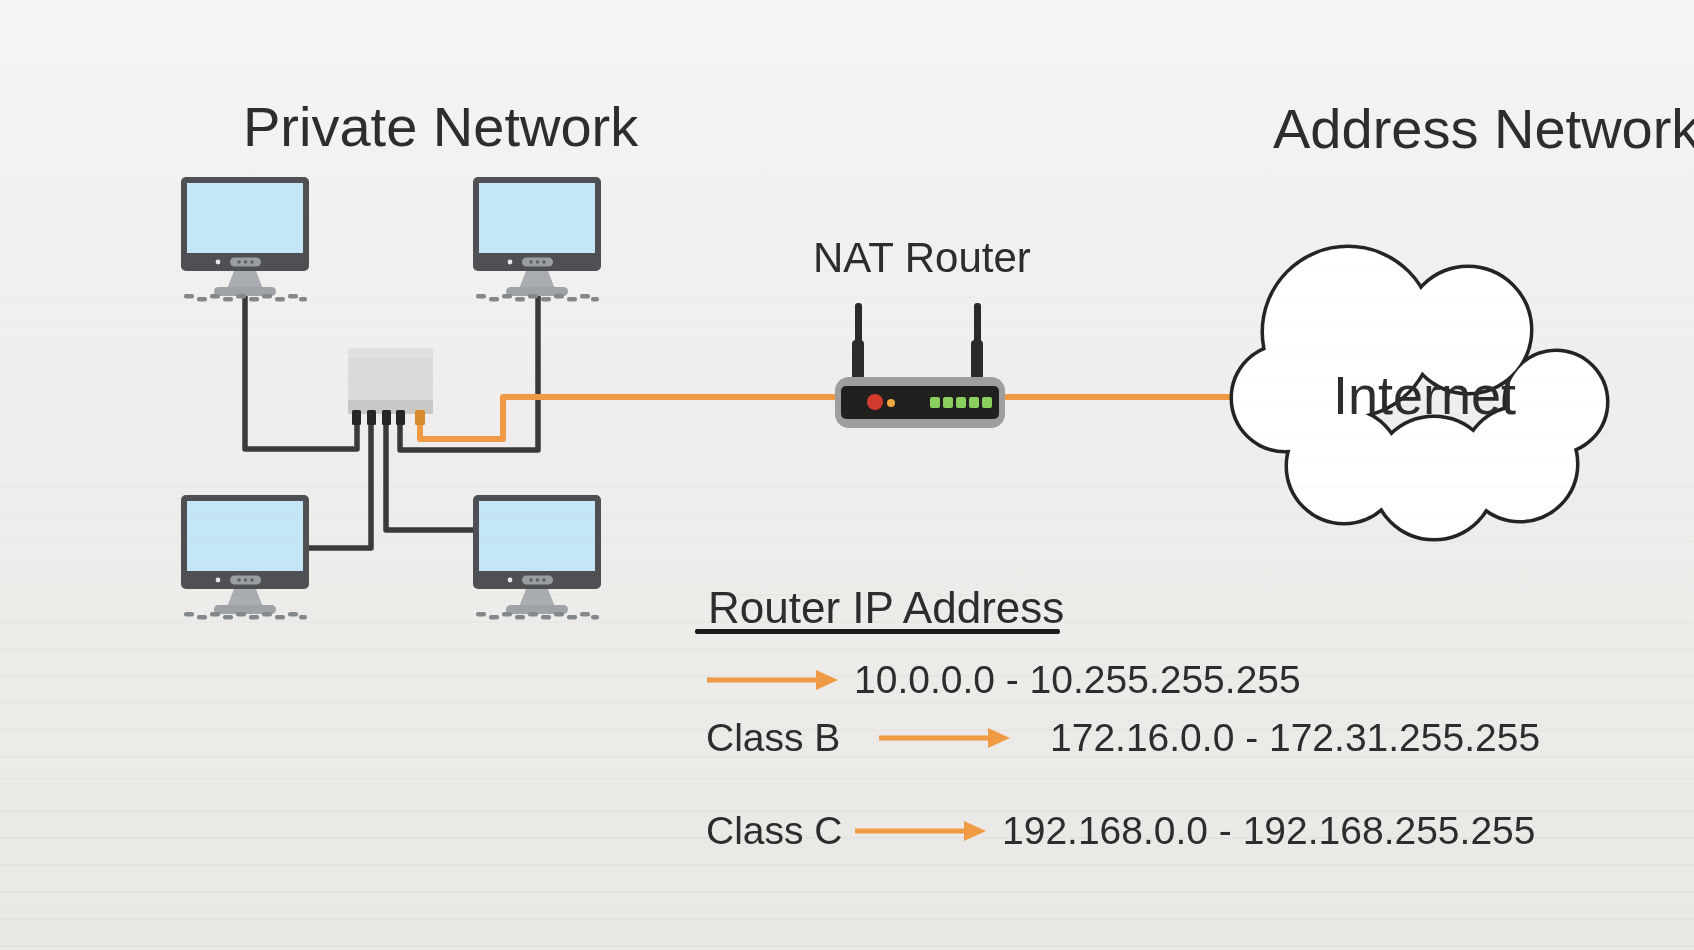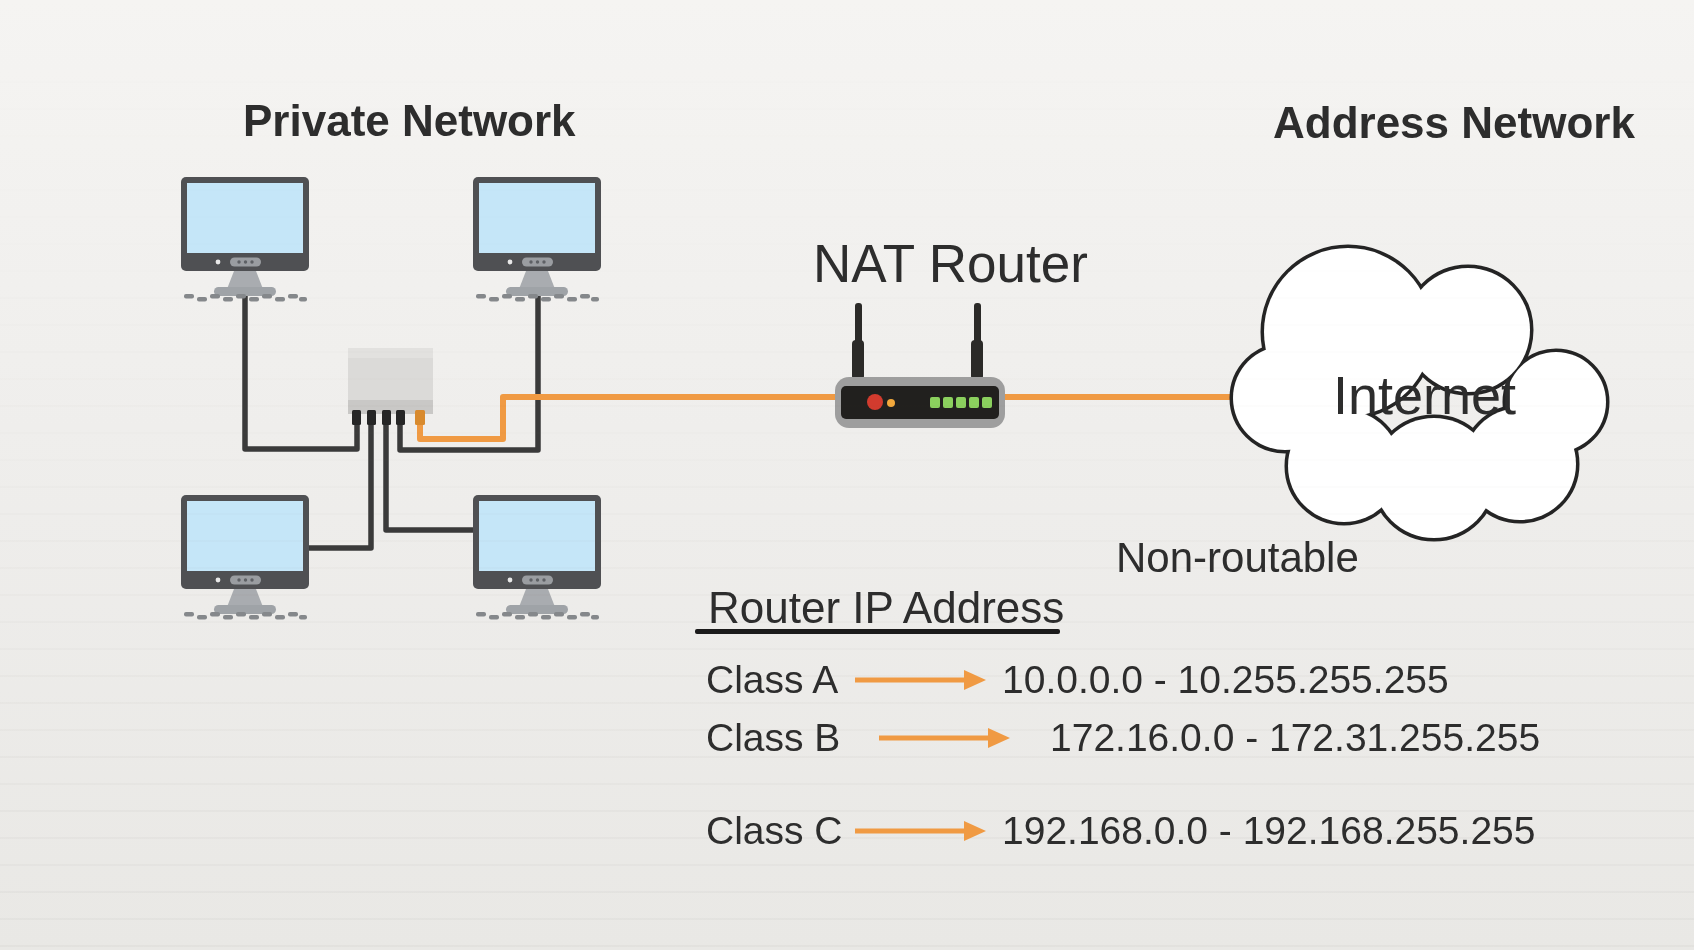--- a/index.html
+++ b/index.html
@@ -14,22 +14,22 @@
   .texture{
     position:absolute;inset:0;
     background:repeating-linear-gradient(180deg,
       rgba(110,105,95,0.05) 0px, rgba(110,105,95,0.05) 2px,
       transparent 2px, transparent 27px);
     -webkit-mask-image:linear-gradient(180deg,transparent 0%,rgba(0,0,0,.25) 40%,rgba(0,0,0,.9) 100%);
             mask-image:linear-gradient(180deg,transparent 0%,rgba(0,0,0,.25) 40%,rgba(0,0,0,.9) 100%);
     pointer-events:none;
   }
   .label{position:absolute;line-height:1;white-space:nowrap;}
-  .title{font-size:44px;font-weight:bold;}
-  .nat-label{font-size:53px;}
+  .title{font-size:56px;}
+  .nat-label{font-size:42px;}
   .internet-label{font-size:54px;text-align:right;}
   .nonroutable-label{font-size:42px;}
   .table-heading{font-size:44px;}
   .underline-bar{position:absolute;left:695px;top:629px;width:365px;height:5px;background:#1b1b1b;border-radius:2px;}
   .ip-row{position:absolute;left:706px;height:48px;display:flex;align-items:center;font-size:39px;}
   .ip-row .cls{display:inline-block;width:148px;}
   .ip-row .rng{margin-left:12px;}
   .arrow-svg{display:block;}
   svg{display:block;}
 </style>
@@ -140,28 +140,26 @@
   <div class="texture"></div>
 
   <div class="label title" style="left:243px;top:99px;">Private Network</div>
 
   <div class="label title" style="left:1273px;top:101px;">Address Network</div>
 
   <div class="label nat-label" style="left:813px;top:237px;">NAT Router</div>
 
   <div class="label internet-label" style="left:1333px;top:368px;">Internet</div>
 
-  <div class="label nonroutable-label" style="left:1116px;top:537px;">Non-routable</div>
 
   <div class="label table-heading" style="left:708px;top:586px;">Router IP Address</div>
 
   <div class="underline-bar"></div>
 
   <div class="ip-row" style="top:656px;">
-    <span class="cls">Class A</span>
     <svg class="arrow-svg" width="136" height="26" viewBox="0 0 136 26">
       <line x1="1" y1="13" x2="114" y2="13" stroke="#F09A43" stroke-width="5"></line>
       <polygon points="110,3 132,13 110,23" fill="#F09A43"></polygon>
     </svg>
     <span class="rng">10.0.0.0 - 10.255.255.255</span>
   </div>
 
   <div class="ip-row" style="top:714px;gap:24px;">
     <span class="cls">Class B</span>
     <svg class="arrow-svg" width="136" height="26" viewBox="0 0 136 26">

